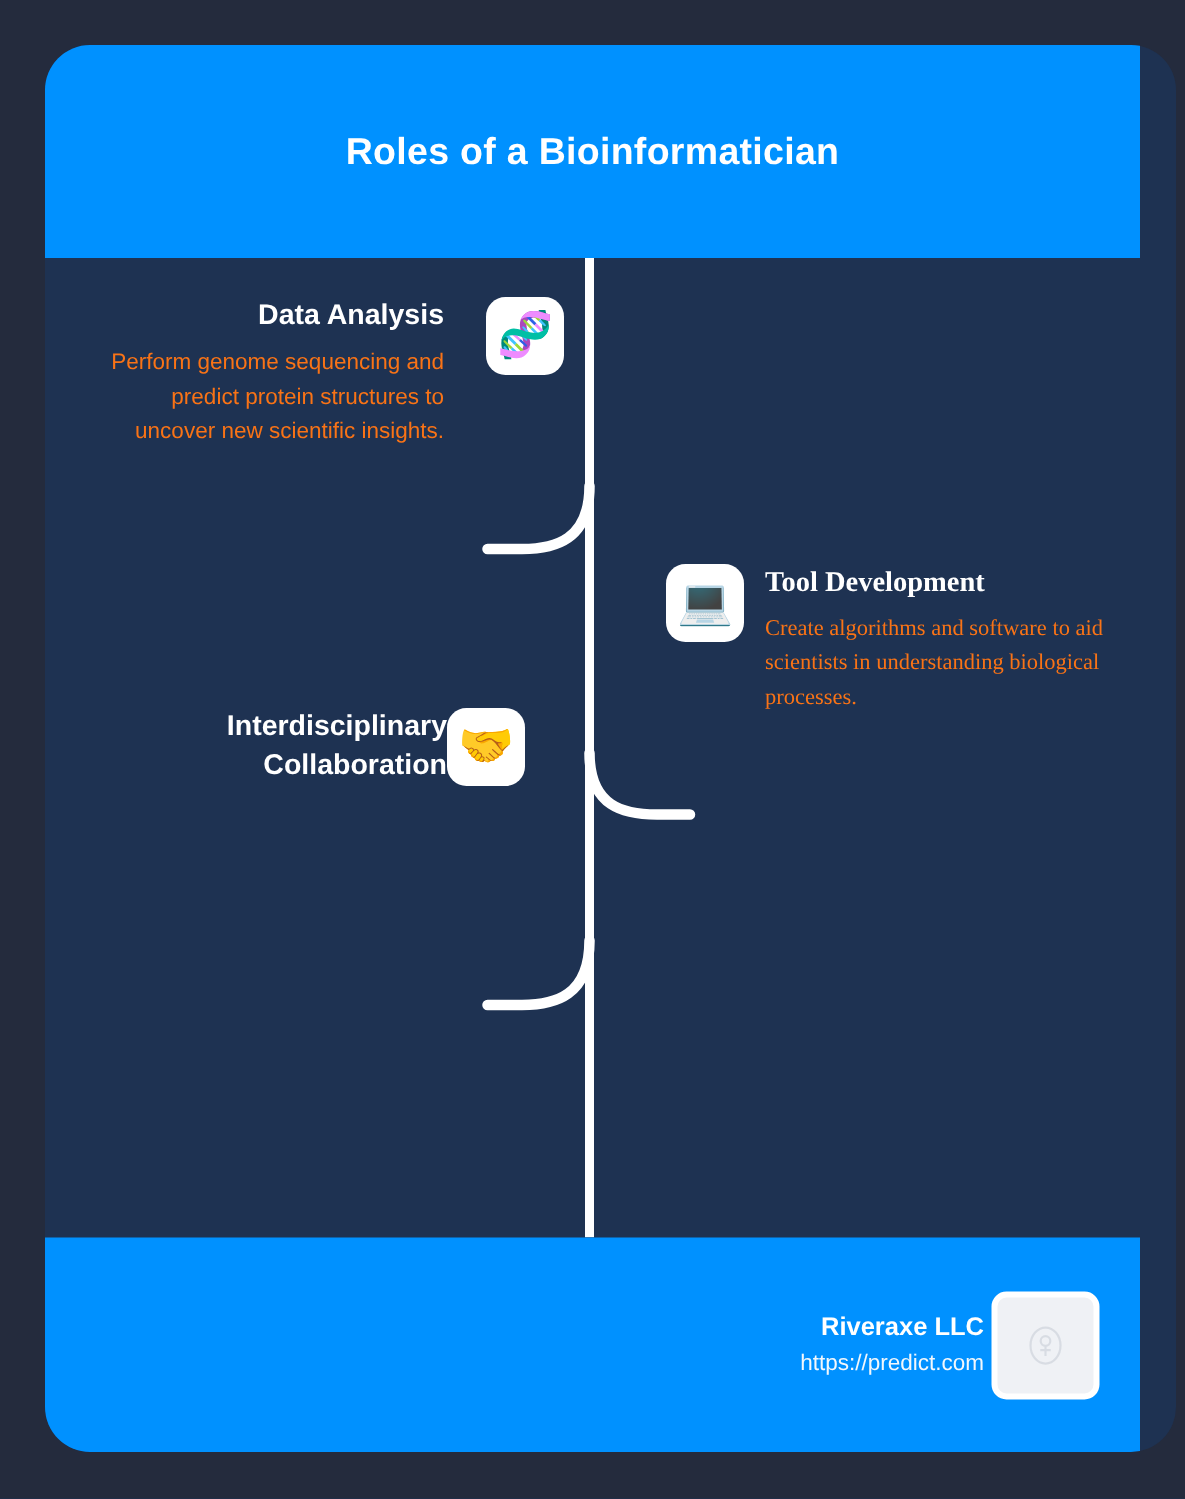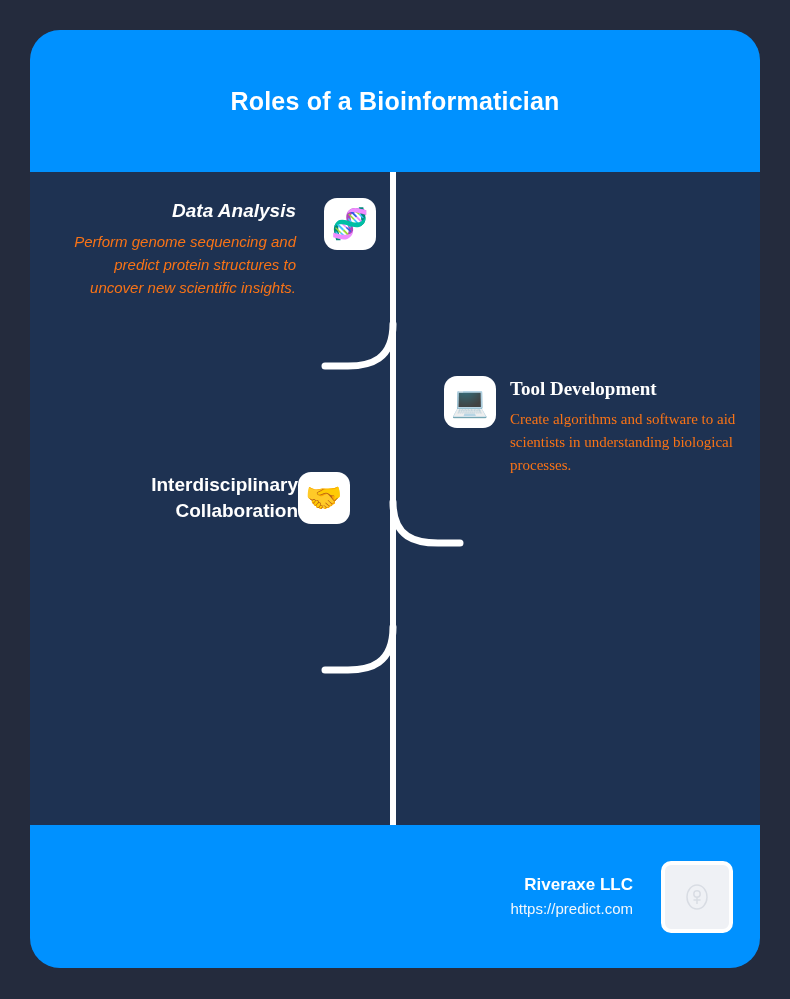--- a/index.html
+++ b/index.html
@@ -16,20 +16,21 @@
 
   .infographic-card {
     position: absolute;
     left: 30px;
     top: 30px;
     width: 730px;
     height: 938px;
     border-radius: 30px;
     background: #1E3252;
     overflow: hidden;
+    padding-left: 24px;
   }
 
   .card-header {
     position: absolute;
     left: 0;
     top: 0;
     width: 730px;
     height: 142px;
     background: #0091FF;
     display: flex;
@@ -112,21 +113,21 @@
     line-height: 23px;
     margin: 0;
   }
 
   
   .step-1 {
     left: 40px;
     top: 26px;
     width: 306px;
   }
-  .step-1 .step-text { width: 228px; margin-right: 28px; font-style: italic; }
+  .step-1 .step-text { width: 228px; margin-right: 28px; }
 
   .step-2 {
     left: 414px;
     top: 204px;
     width: 316px;
   }
   .step-2 .step-text { width: 248px; margin-left: 14px; font-family: Liberation Serif, serif; }
 
   .step-3 {
     left: 8px;
@@ -146,21 +147,21 @@
     align-items: center;
     justify-content: flex-end;
     padding-right: 27px;
     box-sizing: border-box;
   }
   .footer-text {
     display: flex;
     flex-direction: column;
     align-items: flex-end;
     text-align: right;
-    margin-right: 28px;
+    margin-right: 5px;
   }
   .footer-company {
     color: #FFFFFF;
     font-size: 17px;
     font-weight: bold;
     line-height: 24px;
   }
   .footer-url {
     color: #F2F7FC;
     font-size: 15px;

